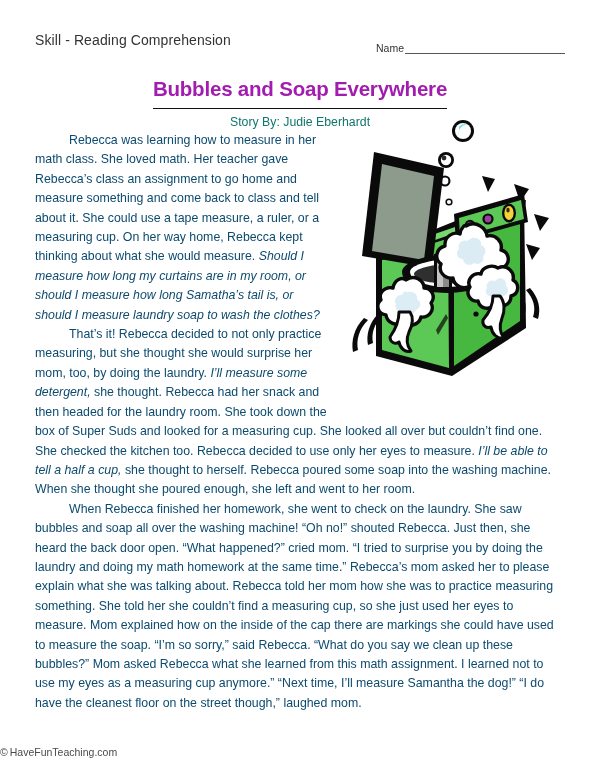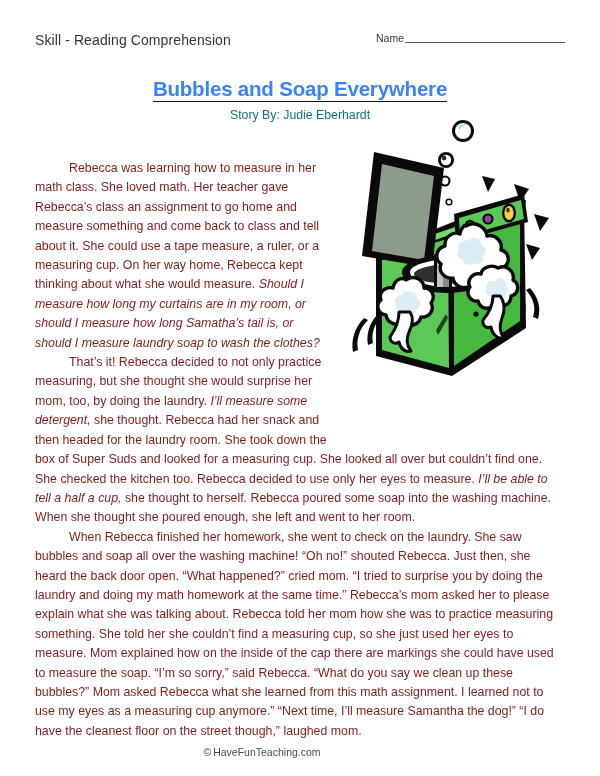--- a/index.html
+++ b/index.html
@@ -28,22 +28,23 @@
     justify-content: space-between;
   }
   .skill-label {
     font-size: 14px;
     color: #333333;
     letter-spacing: 0.1px;
     white-space: nowrap;
   }
   .name-field {
     display: flex;
-    align-items: flex-start;
+    align-items: center;
     white-space: nowrap;
+    margin-top: 10px;
   }
   .name-label {
     font-size: 10.5px;
     color: #333333;
   }
   .name-rule {
     display: inline-block;
     width: 160px;
     border-bottom: 1.2px solid #555555;
     height: 10px;
@@ -54,25 +55,25 @@
   .title-block {
     position: absolute;
     top: 77px;
     left: 0;
     width: 600px;
     text-align: center;
   }
   .story-title {
     font-size: 20.5px;
     font-weight: bold;
-    color: #3b82f6;
+    color: #a21caf;
     letter-spacing: -0.2px;
     display: inline-block;
     border-bottom: 1.7px solid #111111;
-    padding-bottom: 0px;
+    padding-bottom: 7px;
     line-height: 1.15;
   }
   .story-byline {
     font-size: 12.3px;
     color: #0f766e;
     margin-top: 6px;
   }
 
   
   .illustration {
@@ -90,23 +91,22 @@
   }
 
   
   .story-body {
     position: absolute;
     top: 131px;
     left: 35px;
     width: 530px;
     font-size: 12.35px;
     line-height: 19.4px;
-    color: #7f1d1d;
+    color: #0c4a6e;
     text-align: left;
-    margin-top: 28px;
   }
   .float-spacer {
     float: right;
     width: 232px;
     height: 272px;
     shape-outside: border-box;
   }
   .story-body p {
     margin: 0;
     text-indent: 34px;
@@ -117,21 +117,21 @@
   .story-body em {
     font-style: italic;
   }
 
   
   .footer {
     position: absolute;
     bottom: 18px;
     left: 0;
     width: 524px;
-    text-align: center;
+    text-align: left;
     font-size: 10.5px;
     color: #4a4a4a;
   }
   .footer .copy-mark { margin-right: 2px; }
 </style>
 </head>
 <body>
 
 <div class="header">
   <div class="skill-label">Skill - Reading Comprehension</div>

